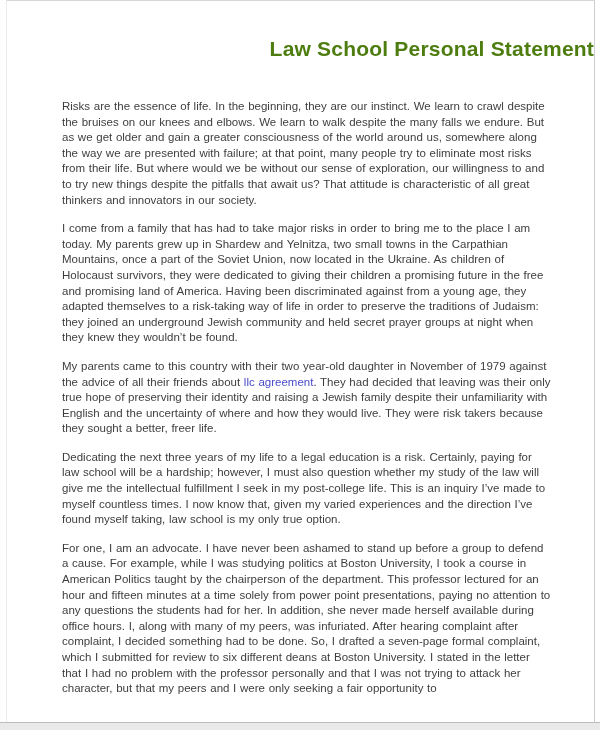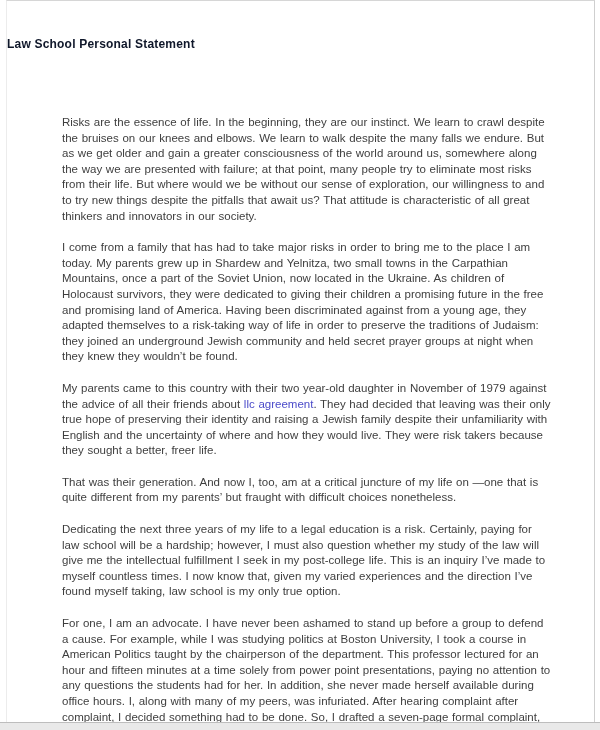--- a/index.html
+++ b/index.html
@@ -32,44 +32,44 @@
     height: 8px;
     background: #e9e9e9;
     border-top: 1px solid #bdbdbd;
     box-sizing: border-box;
   }
   .doc-title {
     position: absolute;
     left: 0;
     top: 36px;
     width: 100%;
-    text-align: left;
-    font-size: 12px;
+    text-align: right;
+    font-size: 21px;
     font-weight: bold;
-    color: #0f172a;
+    color: #4d7c0f;
     letter-spacing: 0.2px;
   }
   .doc-byline {
     position: absolute;
     left: 0;
     top: 70px;
     width: 100%;
     text-align: center;
     font-size: 11.5px;
     color: #414141;
   }
   .doc-body {
     position: absolute;
     left: 55px;
     top: 98px;
     width: 490px;
     text-align: left;
   }
   .doc-body p {
-    margin: 16px 0 13px 0;
+    margin: 0 0 13px 0;
     font-size: 11.5px;
     line-height: 15.6px;
     color: #3e3e3e;
     word-spacing: 0.5px;
   }
   .doc-link {
     color: #4a4ac9;
     text-decoration: none;
     cursor: pointer;
   }
@@ -81,21 +81,20 @@
   <div class="doc-title">Law School Personal Statement</div>
 
 
   <div class="doc-body">
     <p>Risks are the essence of life. In the beginning, they are our instinct. We learn to crawl despite the bruises on our knees and elbows. We learn to walk despite the many falls we endure. But as we get older and gain a greater consciousness of the world around us, somewhere along the way we are presented with failure; at that point, many people try to eliminate most risks from their life. But where would we be without our sense of exploration, our willingness to and to try new things despite the pitfalls that await us? That attitude is characteristic of all great thinkers and innovators in our society.</p>
 
     <p>I come from a family that has had to take major risks in order to bring me to the place I am today. My parents grew up in Shardew and Yelnitza, two small towns in the Carpathian Mountains, once a part of the Soviet Union, now located in the Ukraine. As children of Holocaust survivors, they were dedicated to giving their children a promising future in the free and promising land of America. Having been discriminated against from a young age, they adapted themselves to a risk-taking way of life in order to preserve the traditions of Judaism: they joined an underground Jewish community and held secret prayer groups at night when they knew they wouldn’t be found.</p>
 
     <p><span>My parents came to this country with their two year-old daughter in November of 1979 against the advice of all their friends about </span><a class="doc-link">llc agreement</a><span>. They had decided that leaving was their only true hope of preserving their identity and raising a Jewish family despite their unfamiliarity with English and the uncertainty of where and how they would live. They were risk takers because they sought a better, freer life.</span></p>
 
-    <p>That was their generation. And now I, too, am at a critical juncture of my life on —one that is quite different from my parents’ but fraught with difficult choices nonetheless.</p>
 
     <p>Dedicating the next three years of my life to a legal education is a risk. Certainly, paying for law school will be a hardship; however, I must also question whether my study of the law will give me the intellectual fulfillment I seek in my post-college life. This is an inquiry I’ve made to myself countless times. I now know that, given my varied experiences and the direction I’ve found myself taking, law school is my only true option.</p>
 
     <p>For one, I am an advocate. I have never been ashamed to stand up before a group to defend a cause. For example, while I was studying politics at Boston University, I took a course in American Politics taught by the chairperson of the department. This professor lectured for an hour and fifteen minutes at a time solely from power point presentations, paying no attention to any questions the students had for her. In addition, she never made herself available during office hours. I, along with many of my peers, was infuriated. After hearing complaint after complaint, I decided something had to be done. So, I drafted a seven-page formal complaint, which I submitted for review to six different deans at Boston University. I stated in the letter that I had no problem with the professor personally and that I was not trying to attack her character, but that my peers and I were only seeking a fair opportunity to</p>
   </div>
 </div>
 
 <div class="bottom-strip"></div>
 
 </body></html>

